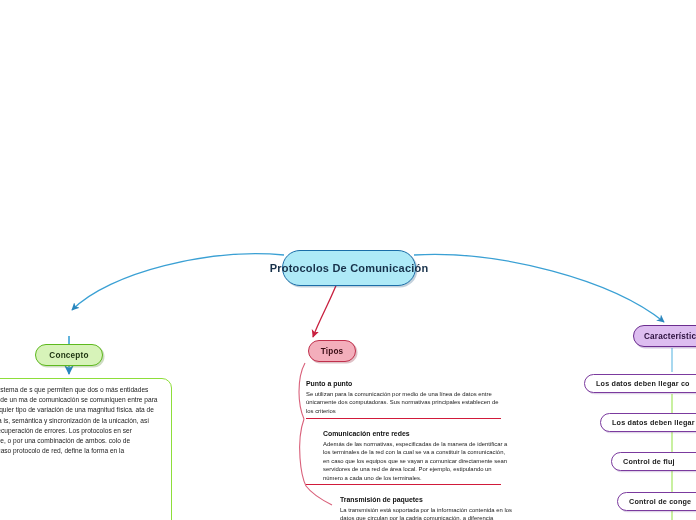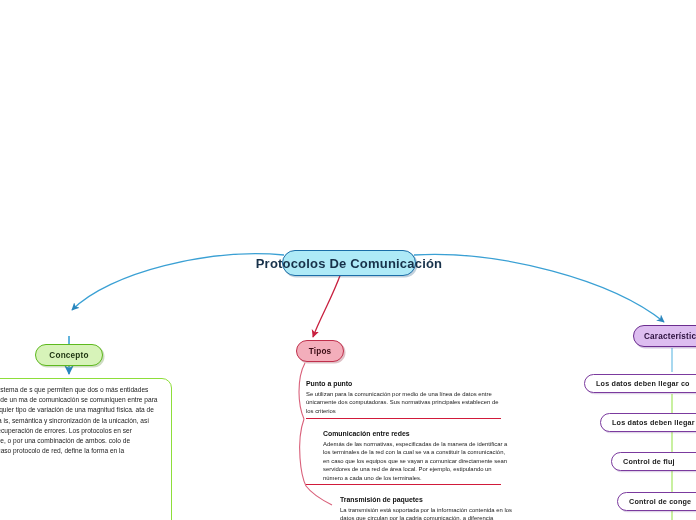--- a/index.html
+++ b/index.html
@@ -36,45 +36,45 @@
     letter-spacing: .2px;
     border-radius: 999px;
     z-index: 5;
   }
 
   
   .node-root {
     left: 282px;
     top: 250px;
     width: 134px;
-    height: 26px;
+    height: 36px;
     background: #aeeaf7;
     border: 1.4px solid #1b6ea8;
     color: #17314a;
-    font-size: 13px;
+    font-size: 11px;
     box-shadow: 1.5px 1.5px 0 rgba(40,90,130,.28);
   }
 
   
   .node-concepto {
     left: 35px;
     top: 313px;
     width: 68px;
     height: 22px;
     background: #d7f3b9;
     border: 1.4px solid #5eb91e;
     color: #1d3310;
     font-size: 8.2px;
     box-shadow: 1.5px 1.5px 0 rgba(90,140,50,.30);
     margin-top: 31px;
   }
 
   
   .node-tipos {
-    left: 296px;
+    left: 308px;
     top: 340px;
     width: 48px;
     height: 22px;
     background: #f3aebb;
     border: 1.4px solid #c0304c;
     color: #3a0c15;
     font-size: 8.2px;
     box-shadow: 1.5px 1.5px 0 rgba(150,50,70,.30);
   }
 

